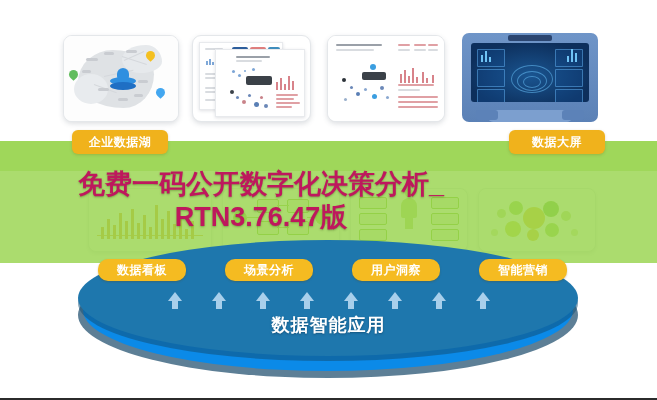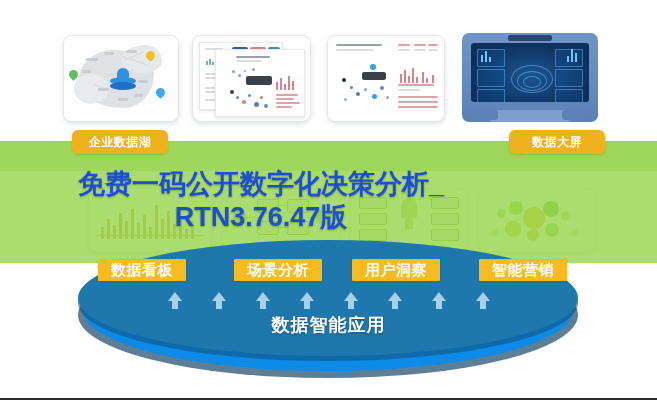--- a/index.html
+++ b/index.html
@@ -237,21 +237,21 @@
 
   
   .headline {
     position: absolute;
     left: 0; top: 168px;
     width: 522px;
     text-align: center;
     font-size: 27px;
     line-height: 33px;
     font-weight: bold;
-    color: #1d4ed8;
+    color: #be185d;
     text-shadow: 0 1px 2px rgba(70,95,35,.45);
     letter-spacing: 0px;
     padding: 0 34px;
     box-sizing: border-box;
   }
 
   
   .disc {
     position: absolute;
     border-radius: 50%;
@@ -266,28 +266,28 @@
   }
   .disc-upper {
     left: 78px; top: 240px; width: 500px; height: 116px;
     background: #1e77ad;
     box-shadow: 0 5px 0 rgba(18,80,120,.55);
   }
 
   .pill-mid {
     height: 22px;
     width: 88px;
-    font-size: 15px;
+    font-size: 12px;
     background: #f5bb21;
-    border-radius: 1px;
+    border-radius: 10px;
     top: 259px;
     box-shadow: 0 1px 2px rgba(100,70,10,.3);
   }
   .pill-m1 { left: 98px; }
-  .pill-m2 { left: 225px; margin-left: 9px; }
+  .pill-m2 { left: 225px; }
   .pill-m3 { left: 352px; }
   .pill-m4 { left: 479px; }
 
   .arrows {
     position: absolute;
     left: 168px; top: 291px;
     width: 322px; height: 18px;
     display: flex;
     justify-content: space-between;
     align-items: center;

